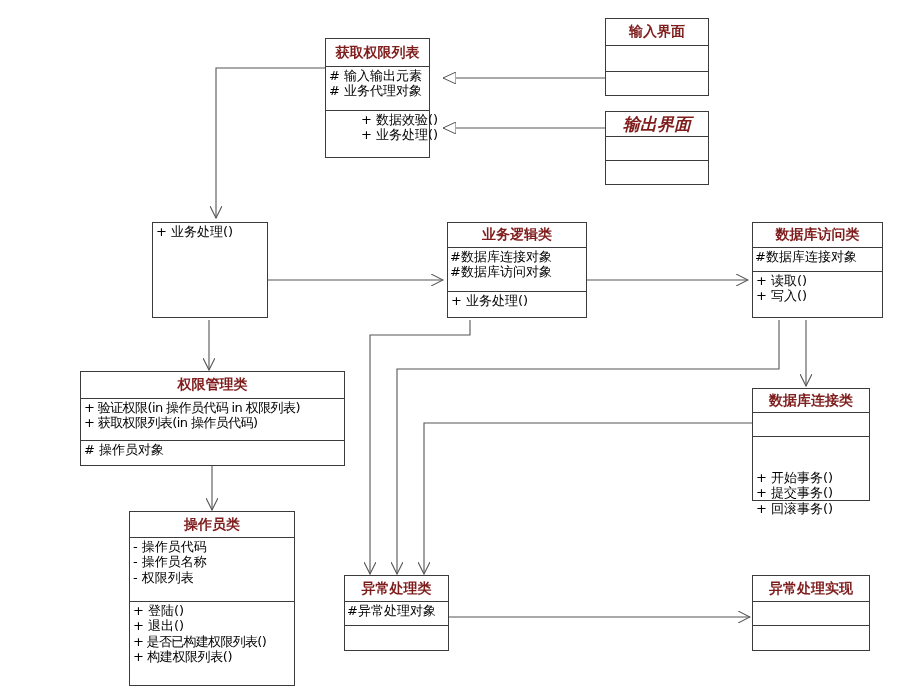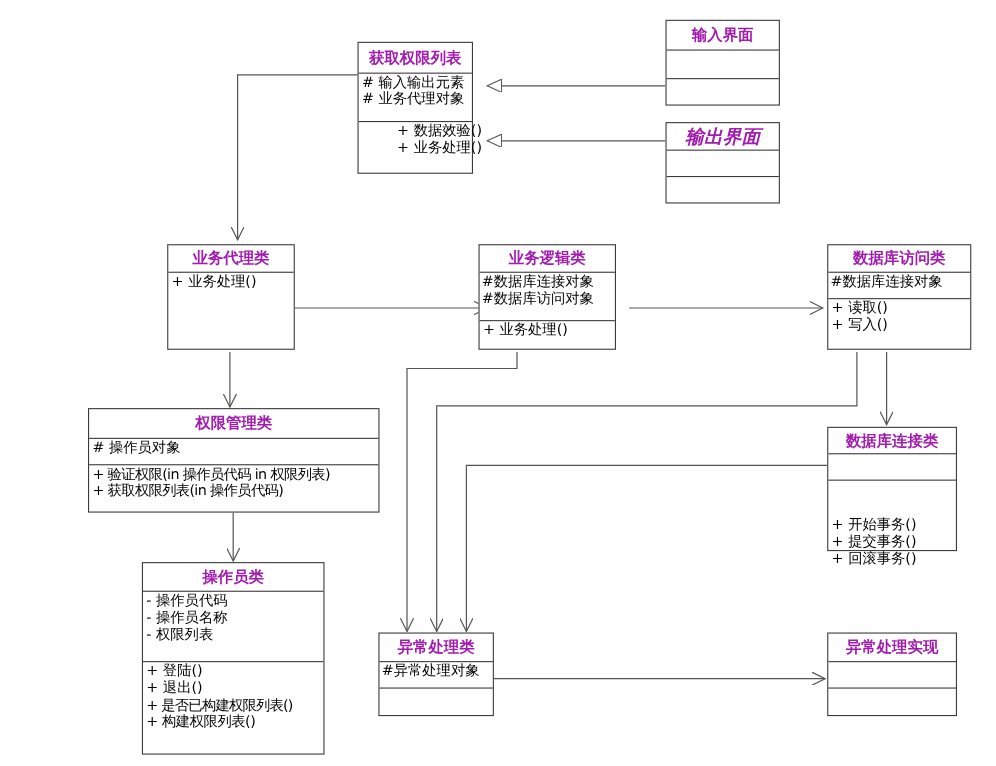--- a/index.html
+++ b/index.html
@@ -27,21 +27,21 @@
     position: absolute;
     box-sizing: border-box;
     border: 1px solid #3b3b3b;
     background: #ffffff;
     z-index: 2;
   }
   .uml-title {
     box-sizing: border-box;
     text-align: center;
     font-weight: bold;
-    color: #a21caf;
+    color: #7f1d1d;
     border-bottom: 1px solid #3b3b3b;
     display: flex;
     align-items: center;
     justify-content: center;
     white-space: nowrap;
   }
   .uml-compartment {
     box-sizing: border-box;
     border-bottom: 1px solid #3b3b3b;
     padding: 1px 3px 1px 3px;
@@ -123,27 +123,26 @@
     <div class="empty-band" style="height:25px;"></div>
   </div>
 
   <div class="uml-class" style="left:605px; top:111px; width:104px; height:74px;">
     <div class="uml-title" style="height:25px; font-size:17px;font-style:italic;">输出界面</div>
     <div class="empty-band" style="height:24px;"></div>
     <div class="empty-band" style="height:25px;"></div>
   </div>
 
   <div class="uml-class" style="left:152px; top:222px; width:116px; height:96px;">
-    <div class="uml-title" style="height:25px; font-size:14px;">业务代理类</div>
     <div class="uml-compartment" style="height:25px;">
       <div class="uml-row" style="font-size:13px;">+ 业务处理()</div>
     </div>
   </div>
 
-  <div class="uml-class" style="left:435px; top:222px; width:125px; height:96px;">
+  <div class="uml-class" style="left:447px; top:222px; width:140px; height:96px;">
     <div class="uml-title" style="height:25px; font-size:14px;">业务逻辑类</div>
     <div class="uml-compartment" style="height:44px; padding-left:2px;">
       <div class="uml-row" style="font-size:13px;">#数据库连接对象</div>
       <div class="uml-row" style="font-size:13px;">#数据库访问对象</div>
     </div>
     <div class="uml-compartment" style="height:25px;">
       <div class="uml-row" style="font-size:13px;">+ 业务处理()</div>
     </div>
   </div>
 
@@ -153,26 +152,26 @@
       <div class="uml-row" style="font-size:13px;">#数据库连接对象</div>
     </div>
     <div class="uml-compartment" style="height:45px;">
       <div class="uml-row" style="font-size:13px;">+ 读取()</div>
       <div class="uml-row" style="font-size:13px;">+ 写入()</div>
     </div>
   </div>
 
   <div class="uml-class" style="left:80px; top:371px; width:265px; height:95px;">
     <div class="uml-title" style="height:27px; font-size:14px;">权限管理类</div>
-    <div class="uml-compartment" style="height:24px;">
-      <div class="uml-row" style="font-size:13px;"># 操作员对象</div>
-    </div>
     <div class="uml-compartment" style="height:42px;">
       <div class="uml-row" style="font-size:13px; letter-spacing:-0.6px;">+ 验证权限(in 操作员代码 in 权限列表)</div>
       <div class="uml-row" style="font-size:13px; letter-spacing:-0.6px;">+ 获取权限列表(in 操作员代码)</div>
+    </div>
+    <div class="uml-compartment" style="height:24px;">
+      <div class="uml-row" style="font-size:13px;"># 操作员对象</div>
     </div>
   </div>
 
   <div class="uml-class" style="left:752px; top:388px; width:118px; height:113px;">
     <div class="uml-title" style="height:24px; font-size:14px;">数据库连接类</div>
     <div class="empty-band" style="height:24px;"></div>
     <div class="uml-compartment" style="height:64px;">
       <div class="uml-row" style="font-size:13px;margin-top:32px;">+ 开始事务()</div>
       <div class="uml-row" style="font-size:13px;">+ 提交事务()</div>
       <div class="uml-row" style="font-size:13px;">+ 回滚事务()</div>

